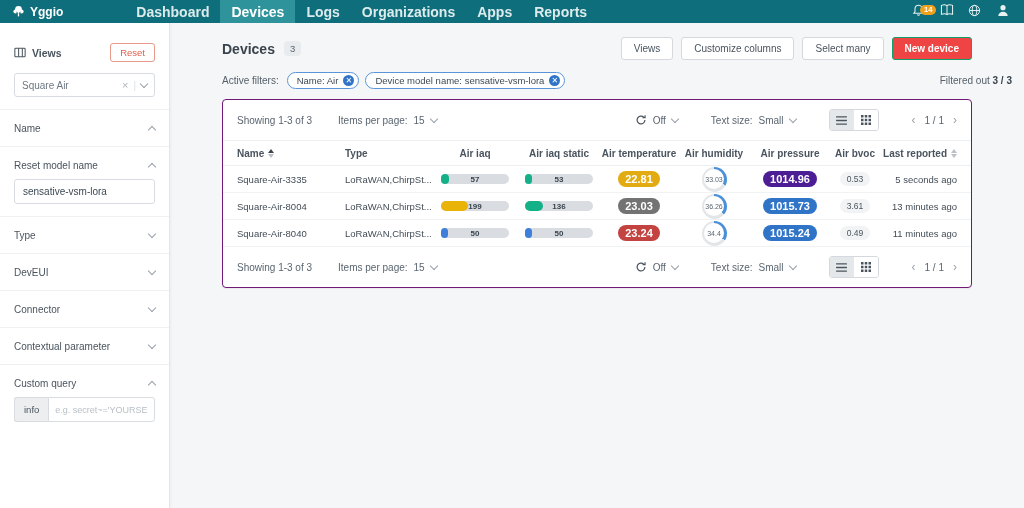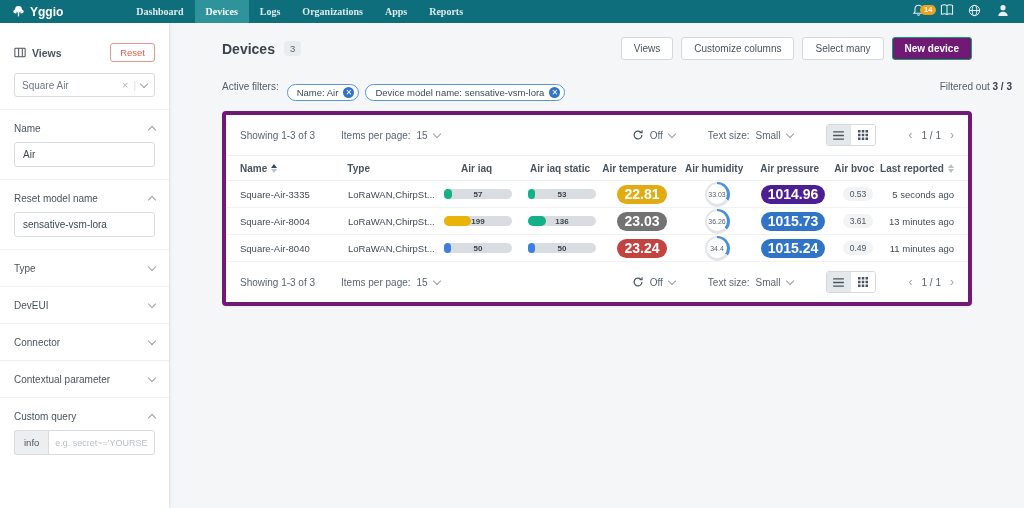--- a/index.html
+++ b/index.html
@@ -2,21 +2,21 @@
 <html><head>
 <meta charset="utf-8">
 <style>
   * { margin:0; padding:0; box-sizing:border-box; }
   html,body { width:1024px; height:508px; overflow:hidden; font-family:"Liberation Sans", sans-serif; background:#f5f6f7; }
 
   
   .navbar { position:fixed; top:0; left:0; width:1024px; height:23px; background:#0e6e7b; display:flex; align-items:center; z-index:10; }
   .brand { display:flex; align-items:center; gap:5px; padding:0 14px 0 12px; color:#fff; font-weight:bold; font-size:12px; }
   .nav-items { display:flex; align-items:stretch; height:100%; margin-left:48px; }
-  .nav-item { display:flex; align-items:center; padding:0 11px; color:#dcebec; font-size:10px; font-weight:bold; cursor:pointer;font-family:Liberation Serif, serif; }
+  .nav-item { display:flex; align-items:center; padding:0 11px; color:#dcebec; font-size:14px; font-weight:bold; cursor:pointer; }
   .nav-item.active { background:#2f939b; color:#fff; }
   .nav-right { margin-left:auto; display:flex; align-items:center; gap:13px; padding-right:14px; }
   .nav-ico { position:relative; width:15px; height:15px; display:flex; align-items:flex-start; justify-content:center; }
   .nav-badge { position:absolute; left:9px; top:1px; background:#f0a11c; color:#fff; font-size:7.5px; font-weight:bold; border-radius:8px; padding:1px 4px; line-height:1.1; }
 
   
   .sidebar { position:fixed; top:23px; left:0; bottom:0; width:170px; background:#fff; border-right:1px solid #e3e6e9; box-shadow:1px 0 3px rgba(0,0,0,.04); padding:20px 14px 0 14px; font-size:10.5px; color:#3d4852; }
   .side-row { display:flex; align-items:center; justify-content:space-between; }
   .side-title { display:flex; align-items:center; gap:6px; font-weight:bold; color:#4a545e; font-size:10.5px; }
   .btn-coral { border:1px solid #e8998c; color:#e05e4d; background:#fff; border-radius:3px; font-size:9.5px; padding:3px 9px; cursor:pointer; font-family:inherit; }
@@ -37,30 +37,30 @@
   .cq-input { flex:1; min-width:0; height:25px; border:1px solid #d8dce0; border-radius:0 3px 3px 0; padding:0 6px; font-size:9px; font-family:inherit; color:#3d4852; }
   .cq-input::placeholder { color:#b8bfc6; }
 
   
   .main { margin-left:170px; padding:14px 12px 0 52px; }
   .page-head { display:flex; align-items:center; margin-right:40px; }
   .page-title { font-size:14px; font-weight:bold; color:#3a444e; }
   .count-badge { margin-left:9px; background:#e9ecee; color:#5a6570; font-size:9.5px; border-radius:4px; padding:2px 6px; }
   .head-btns { margin-left:auto; display:flex; gap:8px; }
   .btn-outline { background:#fff; border:1px solid #d5d9dd; border-radius:3px; color:#4a545e; font-size:10px; padding:5px 12px; cursor:pointer; font-family:inherit; }
-  .btn-green { background:#701a75; border:1px solid #0e9f6a; border-radius:3px; color:#fff; font-size:10px; font-weight:bold; padding:2px 12px; cursor:pointer; font-family:inherit; }
+  .btn-green { background:#ef4444; border:1px solid #0e9f6a; border-radius:3px; color:#fff; font-size:10px; font-weight:bold; padding:2px 12px; cursor:pointer; font-family:inherit; }
   .filters-row { margin-top:12px; display:flex; align-items:center; font-size:10px; color:#55606a; }
-  .chips { display:flex; gap:6px; margin-left:8px;margin-top:12px; }
+  .chips { display:flex; gap:6px; margin-left:8px; }
   .chip { display:flex; align-items:center; gap:5px; border:1px solid #5a95d8; border-radius:999px; padding:2px 4px 2px 9px; font-size:9.5px; color:#3d4a56; background:#fff; cursor:pointer; }
   .chip-x { width:11px; height:11px; border-radius:50%; background:#3074c8; color:#fff; font-size:8px; display:flex; align-items:center; justify-content:center; line-height:1; cursor:pointer; }
   .filtered-out { margin-left:auto; font-size:10px; color:#55606a; }
   .filtered-out b { color:#3a444e; }
 
   
-  .card { margin-top:10px; margin-right:40px; background:#fff; border:4px solid #701a75; border-radius:4px; box-shadow:0 1px 2px rgba(0,0,0,.06); }
+  .card { margin-top:10px; margin-right:40px; background:#fff; border:1px solid #701a75; border-radius:4px; box-shadow:0 1px 2px rgba(0,0,0,.06); }
   .toolbar { display:flex; align-items:center; padding:9px 14px; font-size:10px; color:#5a6570; }
   .tb-left { display:flex; align-items:center; gap:26px; }
   .tb-ipp { display:flex; align-items:center; gap:6px; cursor:pointer; }
   .tb-right { margin-left:auto; display:flex; align-items:center; gap:33px; }
   .tb-group { display:flex; align-items:center; gap:6px; cursor:pointer; }
   .view-toggle { display:flex; border:1px solid #d5d9dd; border-radius:3px; overflow:hidden; }
   .vt-btn { width:24px; height:20px; display:flex; align-items:center; justify-content:center; background:#fff; cursor:pointer; }
   .vt-btn.sel { background:#e5e8ea; }
   .pager { display:flex; align-items:center; gap:9px; color:#9aa3ac; }
   .pager .pg { color:#5a6570; }
@@ -81,21 +81,21 @@
 
   .sorts { display:flex; flex-direction:column; gap:1px; }
   .tri-up { width:0; height:0; border-left:3px solid transparent; border-right:3px solid transparent; border-bottom:4px solid #b9c0c7; }
   .tri-dn { width:0; height:0; border-left:3px solid transparent; border-right:3px solid transparent; border-top:4px solid #b9c0c7; }
   .tri-up.on { border-bottom-color:#3a444e; }
 
   .bar { position:relative; width:68px; height:10px; background:#d9dde1; border-radius:5px; }
   .bar-fill { position:absolute; left:0; top:0; bottom:0; border-radius:5px; }
   .bar-val { position:absolute; left:0; right:0; top:0; bottom:0; display:flex; align-items:center; justify-content:center; font-size:8px; font-weight:bold; color:#3a444e; }
 
-  .pill { border-radius:999px; padding:2.5px 7px; font-size:14px; font-weight:bold; color:#fff; line-height:1; }
+  .pill { border-radius:999px; padding:2.5px 7px; font-size:11px; font-weight:bold; color:#fff; line-height:1; }
   .pill-light { background:#f1f3f4; color:#4a545e; border-radius:999px; padding:2.5px 7px; font-size:8.5px; line-height:1; }
 
   .gauge { width:25px; height:25px; border-radius:50%; display:flex; align-items:center; justify-content:center; }
   .gauge-hole { width:20px; height:20px; border-radius:50%; background:#fff; display:flex; align-items:center; justify-content:center; font-size:7px; color:#5a6570; white-space:nowrap; }
 
   svg { display:block; }
 </style>
 </head>
 <body>
 
@@ -170,21 +170,20 @@
       <span class="chev"></span>
     </span>
   </div>
 
   <div class="divider"></div>
 
   <div class="sec-head">
     <span class="sec-label">Name</span>
     <span class="chev up"></span>
   </div>
-  <input class="side-input" value="Air" style="">
   <div class="divider"></div>
 
   <div class="sec-head">
     <span class="sec-label">Reset model name</span>
     <span class="chev up"></span>
   </div>
   <input class="side-input" value="sensative-vsm-lora" style="">
   <div class="divider"></div>
 
   <div class="sec-head">

